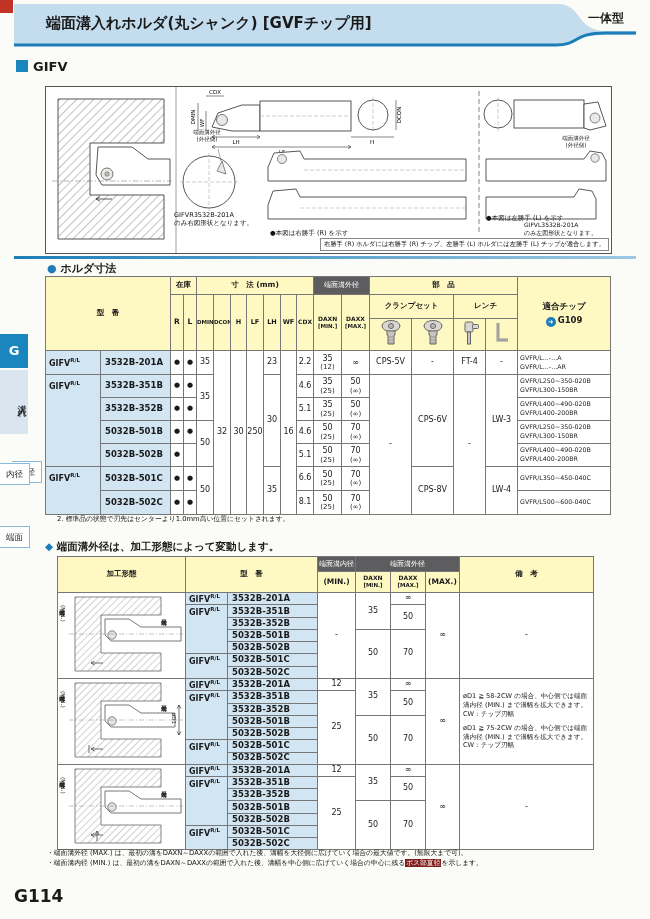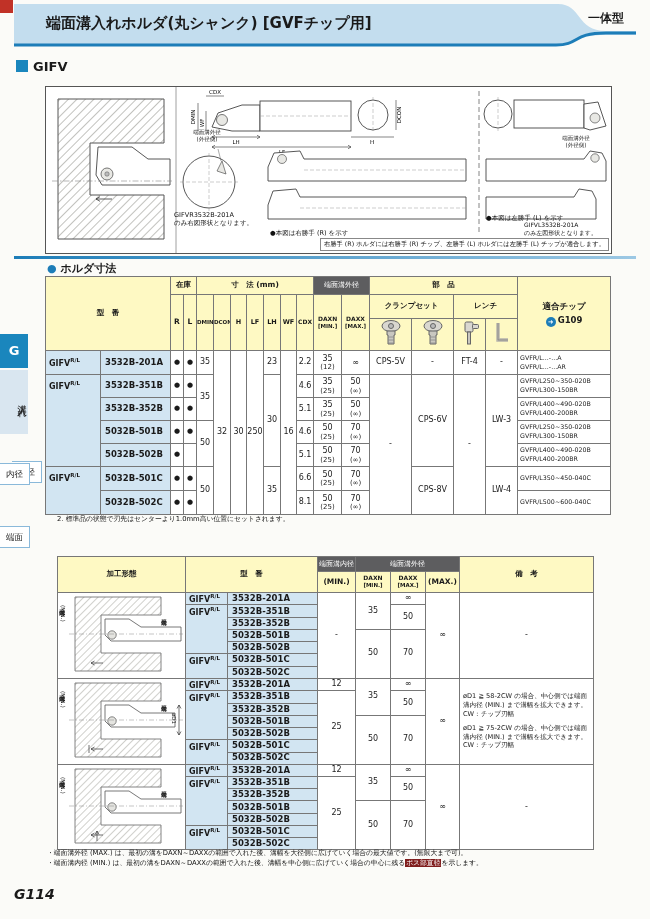--- a/index.html
+++ b/index.html
@@ -37,21 +37,21 @@
   .remark{font-size:6.6px !important;text-align:left !important;padding:2px 3px !important;line-height:1.35 !important;white-space:normal !important;}
   .remark .gap{margin-bottom:5px;}
   .shape{position:relative;background:#fff;}
   .vlab{position:absolute;writing-mode:vertical-rl;font-size:5.5px;color:#222;line-height:1;}
   
   .tabG{background:#1a86bd;color:#fff;font-weight:bold;font-size:13px;text-align:center;}
   .tabCat{background:#d9e6f0;color:#1a1a1a;writing-mode:vertical-rl;font-size:9.5px;text-align:center;letter-spacing:2px;}
   .tabSm{background:#fff;border:1px solid #8ab9da;border-left:none;font-size:8.5px;text-align:center;color:#222;}
   .golink{display:inline-block;width:10px;height:10px;border-radius:50%;background:#1d7db8;color:#fff;font-size:6.5px;line-height:10px;text-align:center;vertical-align:-1px;margin-right:2px;}
   .chiph div{line-height:1.6;font-size:8.5px;}
-  .footer-code{font-size:14px;font-weight:bold;font-style:italic;}
+  .footer-code{font-size:17px;font-weight:bold;}
   .legend{font-size:8px;margin-top:45px;}
   svg text{font-family:"DejaVu Sans","Liberation Sans",sans-serif;}
 </style>
 </head>
 <body>
 
 <div id="page">
 
   <div class="abs" style="left:0;top:0;width:13px;height:13px;background:#c13227;"></div>
 
@@ -395,20 +395,23 @@
             <div>GVFR/L500~600-040C</div>
           </td>
       </tr>
     </tbody>
   </table>
 
   <div class="abs notes" style="left:47px;top:514px;">
     <div style="padding-left:10px;">2. 標準品の状態で刃先はセンターより1.0mm高い位置にセットされます。</div>
   </div>
 
+  <div class="abs" style="left:45px;top:540px;font-size:10.5px;font-weight:bold;">
+    <span class="bullet">◆</span> <span>端面溝外径は、加工形態によって変動します。</span>
+  </div>
 
   <table class="t abs" style="left:57px;top:556px;width:536px;">
     <colgroup>
       <col style="width:128px">
         <col style="width:42px">
         <col style="width:90px">
       <col style="width:38px">
         <col style="width:35px">
         <col style="width:35px">
         <col style="width:34px">

